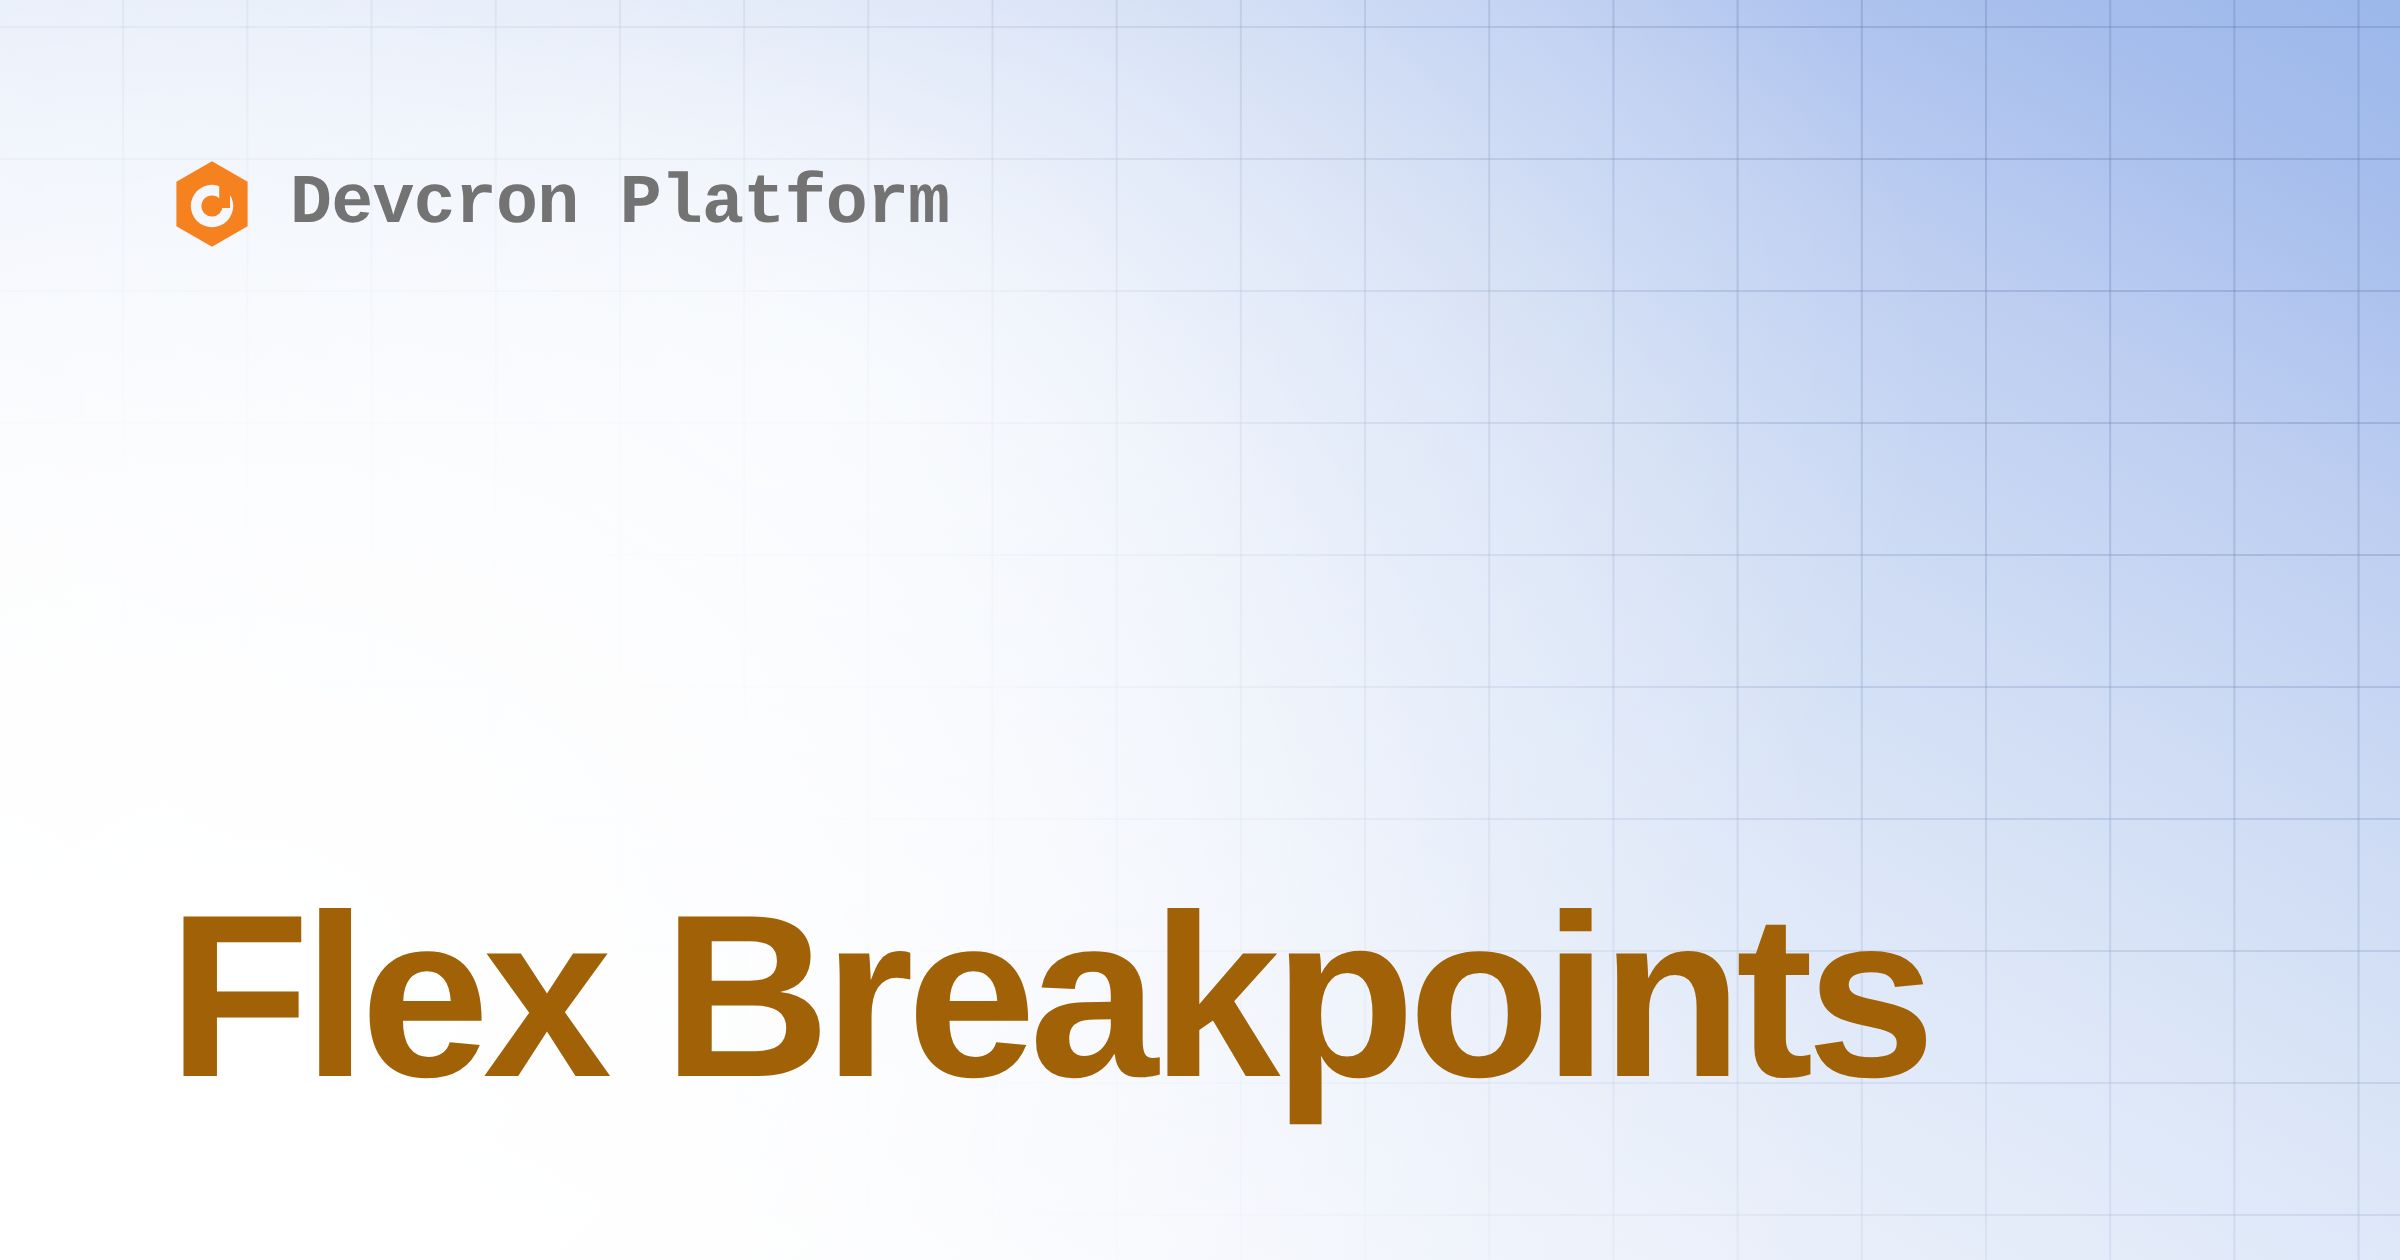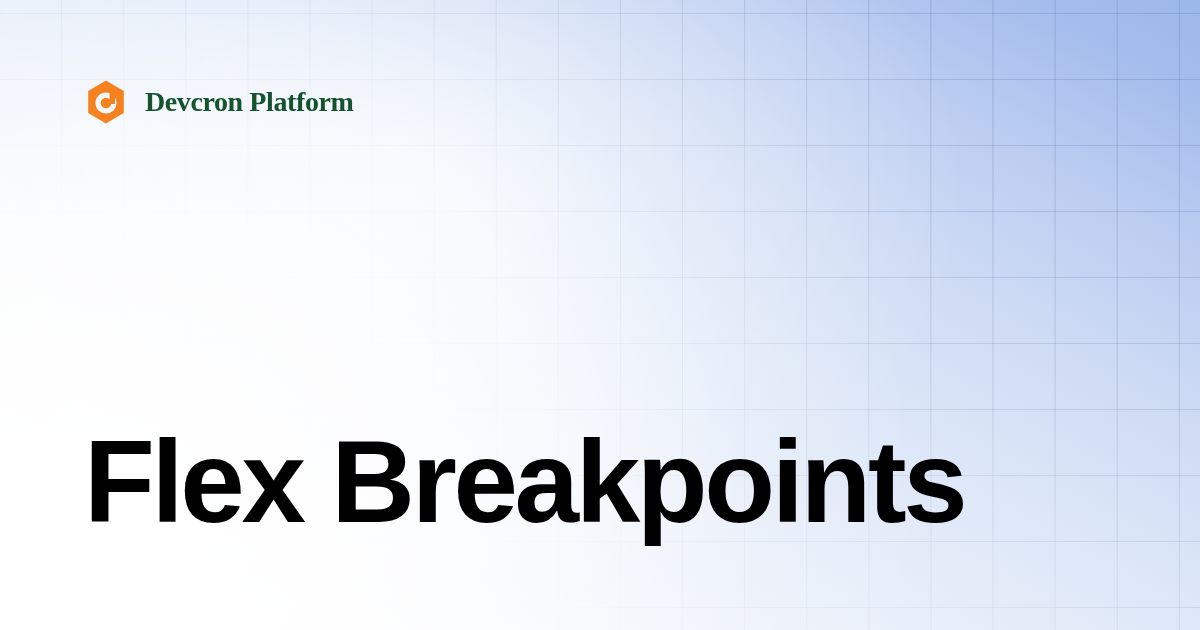--- a/index.html
+++ b/index.html
@@ -95,41 +95,41 @@
     align-items: center;
     gap: 18px;
   }
   .brand-mark {
     width: 42px;
     height: 44px;
     display: block;
     flex: 0 0 auto;
   }
   .brand-name {
-    font-family: Liberation Serif, serif;
-    font-size: 28px;
+    font-family: Liberation Mono, monospace;
+    font-size: 35px;
     font-weight: 700;
     letter-spacing: -0.4px;
-    color: #14532d;
+    color: #737373;
     white-space: nowrap;
     line-height: 1;
   }
 
   
   .hero-title {
     position: absolute;
     left: 84px;
-    top: 424px;
+    top: 440px;
     margin: 0;
     font-family: "Liberation Sans", sans-serif;
     font-size: 116px;
     font-weight: 700;
     letter-spacing: -3.4px;
     line-height: 1;
-    color: #000000;
+    color: #a16207;
     white-space: nowrap;
   }
 </style>
 </head>
 <body>
 
 <div class="og-card">
 
   <div class="bg-gradient"></div>
   <div class="bg-grid"></div>

